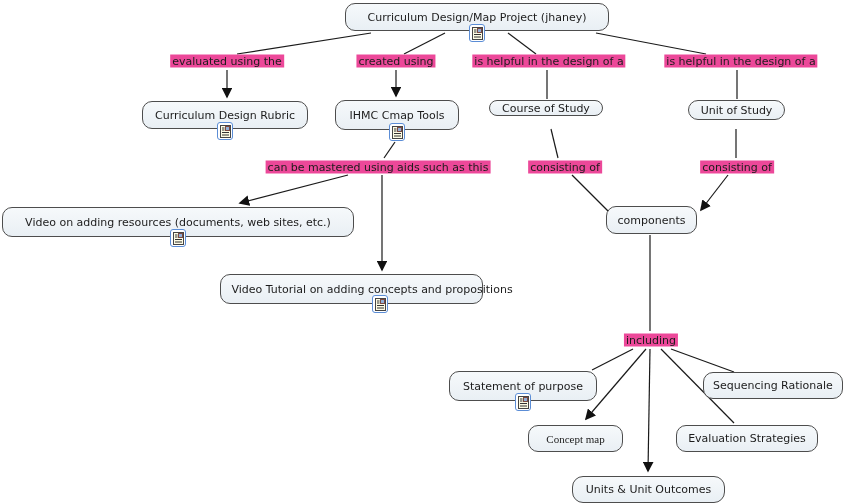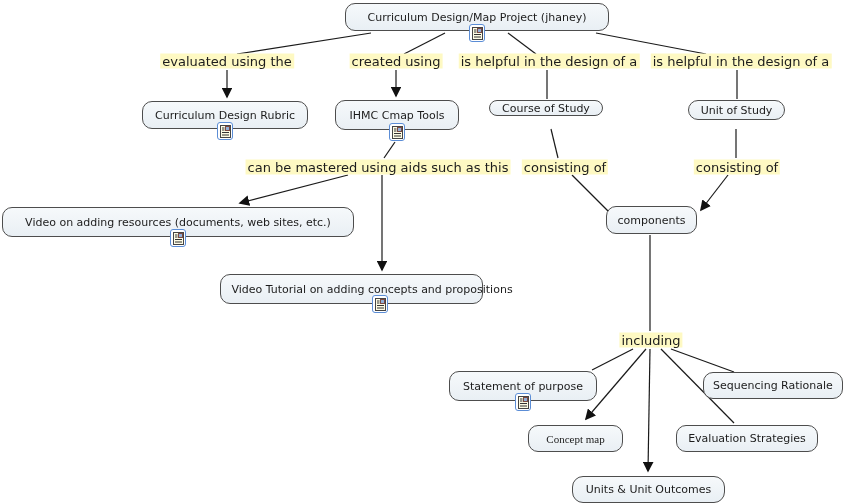--- a/index.html
+++ b/index.html
@@ -10,21 +10,21 @@
   svg.links{position:absolute;left:0;top:0;width:848px;height:504px;}
   .node{
     position:absolute;box-sizing:border-box;
     display:flex;align-items:center;justify-content:center;
     background:linear-gradient(180deg,#f6f9fb 0%,#e9eff4 100%);
     border:1.5px solid #4d4d4d;border-radius:10px;
     font-size:11px;color:#1c1c1c;white-space:nowrap;
   }
   .phrase{
     position:absolute;transform:translate(-50%,-50%);
-    font-size:13px;color:#1c1c1c;white-space:nowrap;background:#fef9c3;
+    font-size:11px;color:#1c1c1c;white-space:nowrap;background:#ec4899;
     padding:0 2px;
   }
   .res-icon{
     position:absolute;box-sizing:border-box;width:16px;height:18px;
     background:#ffffff;border:1.5px solid #5b8dd6;border-radius:3px;
     display:flex;align-items:center;justify-content:center;
   }
 </style>
 </head>
 <body>

